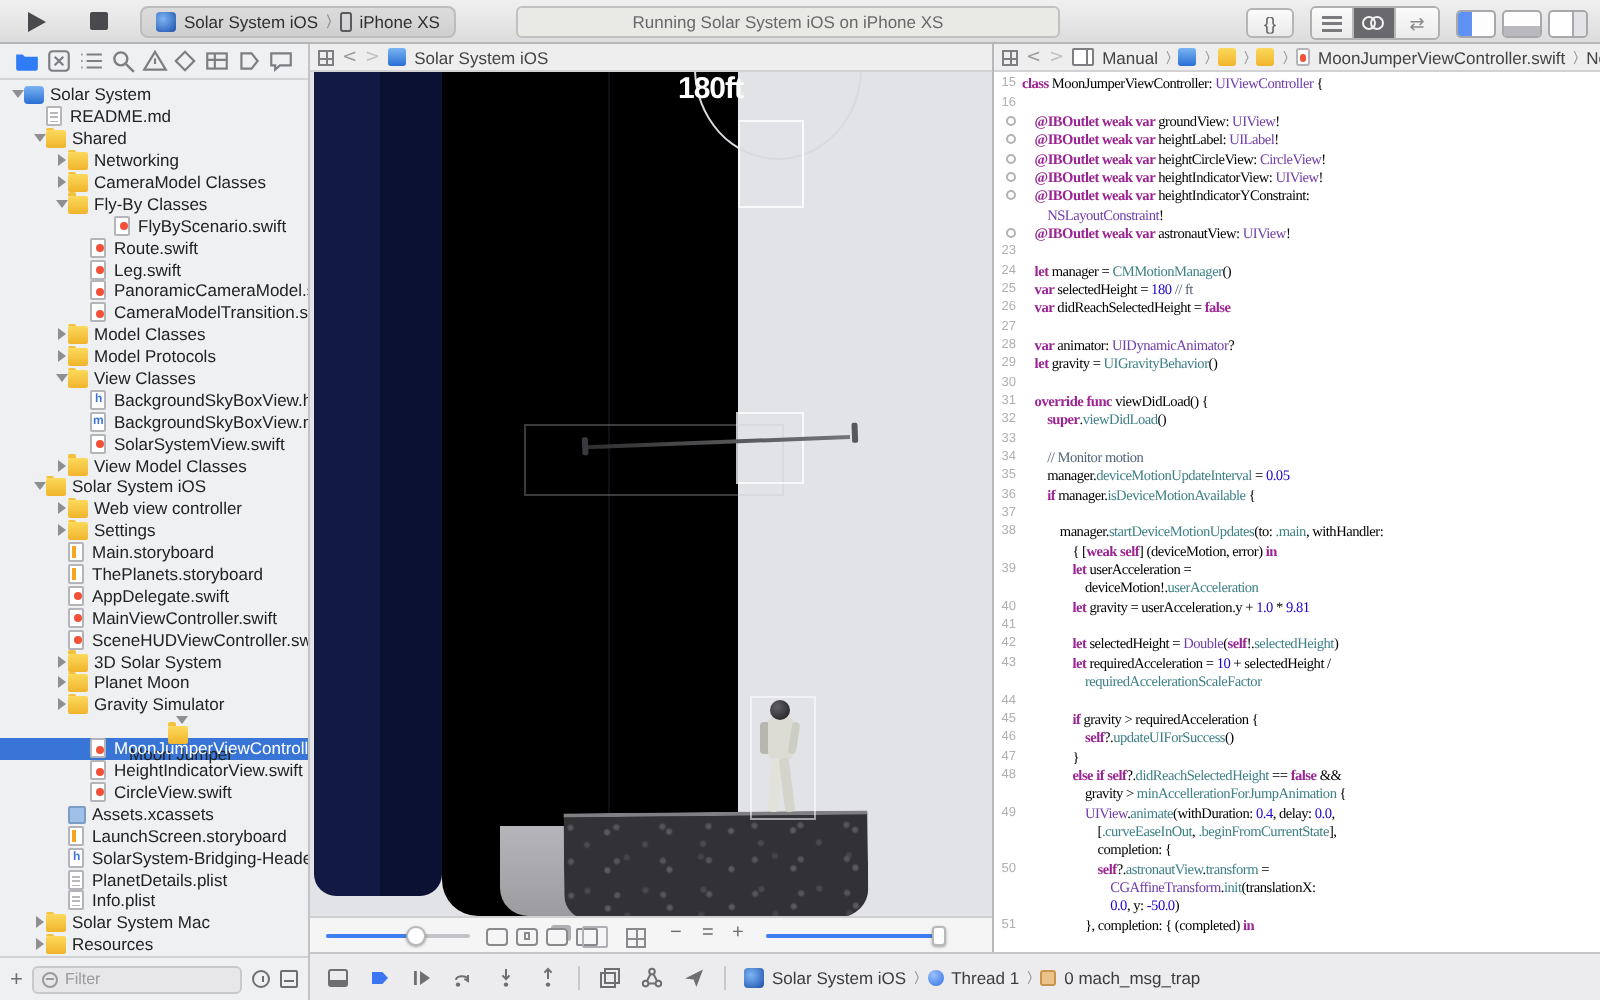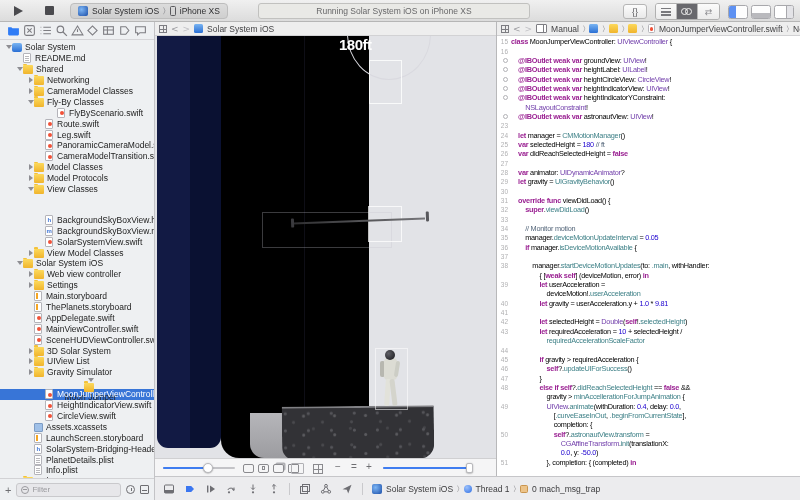--- a/index.html
+++ b/index.html
@@ -175,21 +175,21 @@
   .db-crumb{display:flex;align-items:center;gap:4px;}
   .db-dot-thread{width:8px;height:8px;border-radius:50%;background:radial-gradient(circle at 35% 30%,#9cc1fb,#2f6fe4);flex:none;}
   .db-dot-frame{width:8px;height:8px;border-radius:1.5px;background:#ecc389;border:0.5px solid #c9954e;flex:none;}
 
   
   .code{flex:1;overflow:hidden;background:#fff;padding-top:1px;cursor:text;}
   .crow{display:flex;align-items:center;height:9.35px;}
   .gut{width:14px;flex:none;text-align:right;padding-right:3px;font-size:6.5px;color:#b0b0b2;
     font-family:"Liberation Sans",sans-serif;display:flex;justify-content:flex-end;align-items:center;}
   .gdot{width:5px;height:5px;border:1.1px solid #b2b2b6;border-radius:50%;}
-  .ctext{white-space:pre;font-family:Liberation Sans, sans-serif;font-size:7.3px;letter-spacing:-0.25px;color:#000;}
+  .ctext{white-space:pre;font-family:Liberation Serif, serif;font-size:7.3px;letter-spacing:-0.25px;color:#000;}
   .tk-k{color:#9b2393;font-weight:bold;}
   .tk-t{color:#703daa;}
   .tk-f{color:#3e8087;}
   .tk-n{color:#1c00cf;}
   .tk-c{color:#536579;}
 </style>
 </head>
 <body>
 
 <div class="window">
@@ -365,21 +365,21 @@
             <span class="fi folder"></span>
             <span>Model Protocols</span>
           </div>
           <div class="trow" style="padding-left: 27px;">
             <span class="disc">
               <i class="t-open"></i>
             </span>
             <span class="fi folder"></span>
             <span>View Classes</span>
           </div>
-          <div class="trow" style="padding-left: 38px; margin-top: 20px;">
+          <div class="trow" style="padding-left: 38px;">
             <span class="disc"></span>
             <span class="fi doc hfile"></span>
             <span>BackgroundSkyBoxView.h</span>
           </div>
           <div class="trow" style="padding-left: 38px;">
             <span class="disc"></span>
             <span class="fi doc mfile"></span>
             <span>BackgroundSkyBoxView.m</span>
           </div>
           <div class="trow" style="padding-left: 38px;">
@@ -445,21 +445,21 @@
               <i class="t-closed"></i>
             </span>
             <span class="fi folder"></span>
             <span>3D Solar System</span>
           </div>
           <div class="trow" style="padding-left: 27px;">
             <span class="disc">
               <i class="t-closed"></i>
             </span>
             <span class="fi folder"></span>
-            <span>UIView List</span>
+            <span>Planet Moon</span>
           </div>
           <div class="trow" style="padding-left: 27px;">
             <span class="disc">
               <i class="t-closed"></i>
             </span>
             <span class="fi folder"></span>
             <span>Gravity Simulator</span>
           </div>
           <div class="trow" style="padding-left: 27px; flex-direction: column;">
             <span class="disc">

